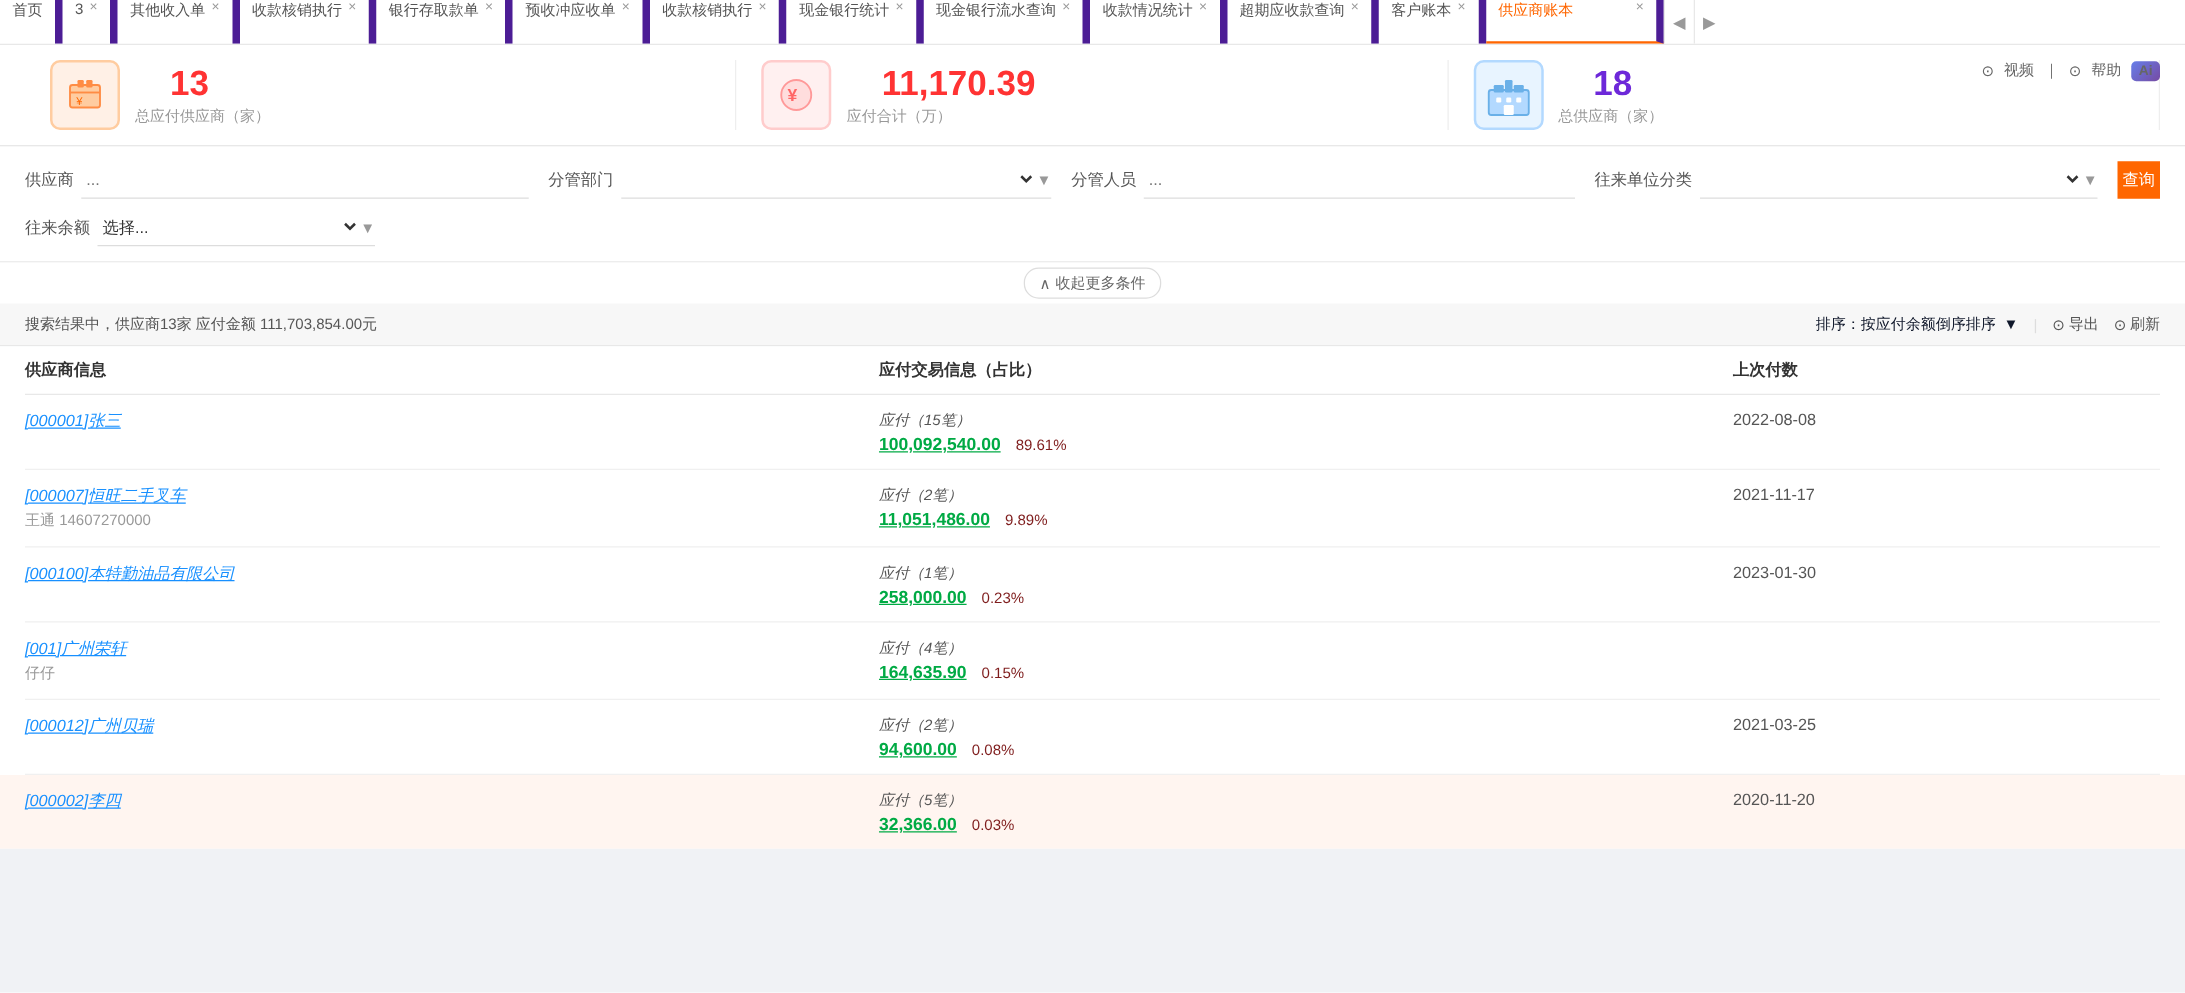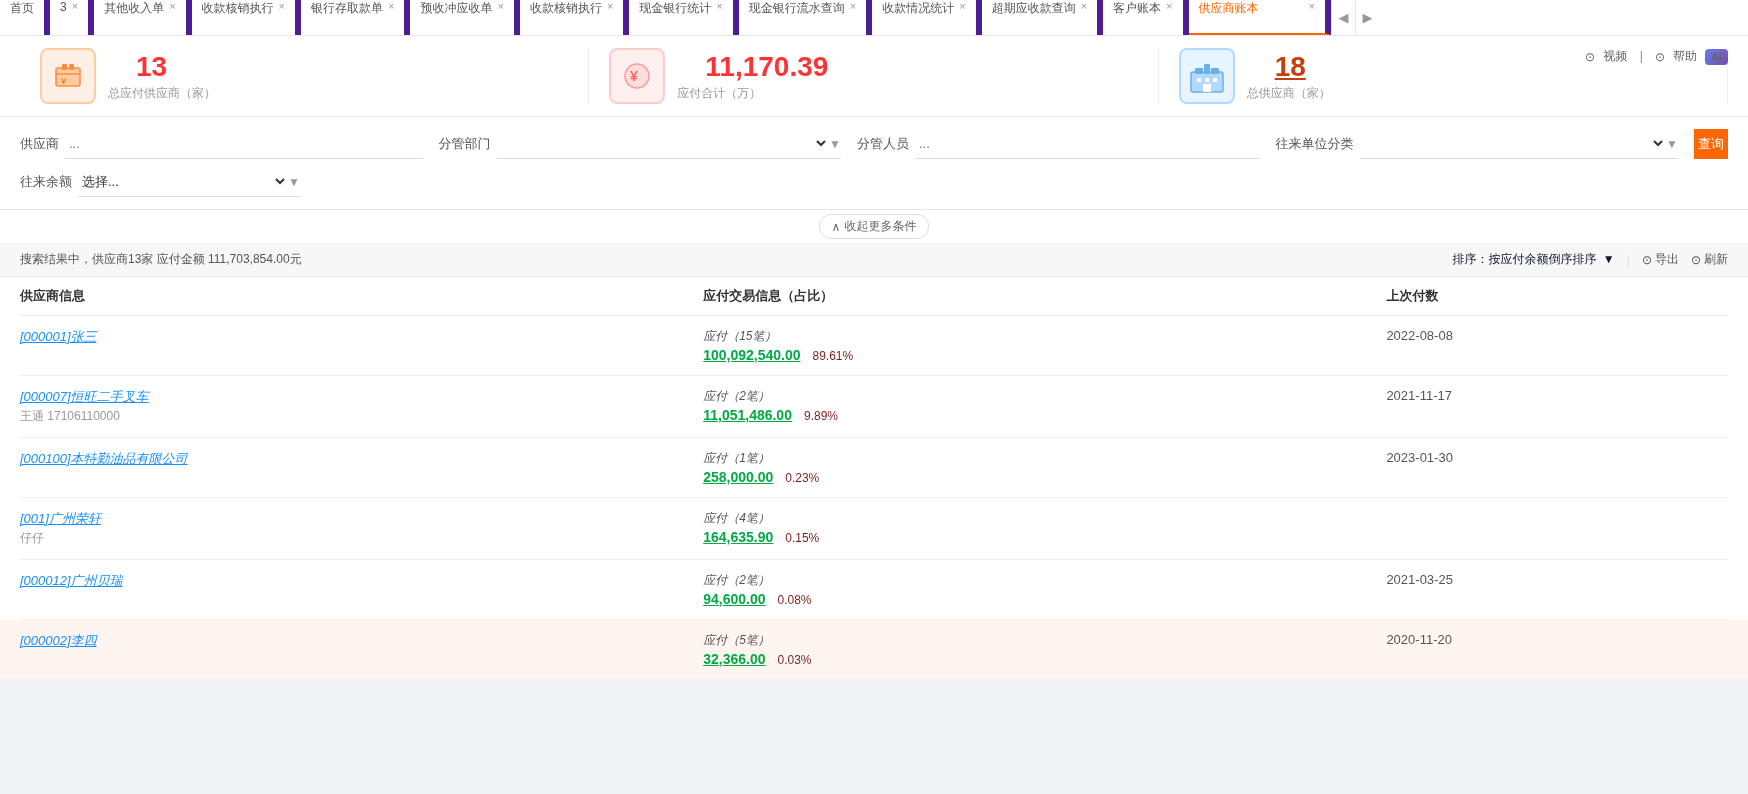--- a/index.html
+++ b/index.html
@@ -81,21 +81,21 @@
       font-weight: bold;
       color: #ff3333;
       line-height: 1.2;
       margin-left: 28px;
     }
     .stat-content .stat-label {
       font-size: 12px;
       color: #999;
       margin-top: 2px;
     }
-    .stat-content .stat-number.black { color: #c2410c; text-decoration: underline; }
+    .stat-content .stat-number.black { color: #6d28d9; }
     .top-right-links {
       position: absolute;
       right: 20px;
       top: 12px;
       font-size: 12px;
       color: #666;
       display: flex;
       align-items: center;
       gap: 8px;
     }
@@ -496,21 +496,21 @@
         <div>
           <div class="tx-label">应付（15笔）</div>
           <div class="tx-row">
             <span class="tx-amount">100,092,540.00</span>
             <span class="tx-percent">89.61%</span>
           </div>
         </div>
         <div><span class="last-payment">2022-08-08</span></div>
       </div>
       <div class="table-row">
-        <div><span class="supplier-link">[000007]恒旺二手叉车</span><div class="supplier-sub">王通  17106110000</div></div>
+        <div><span class="supplier-link">[000007]恒旺二手叉车</span><div class="supplier-sub">王通  14607270000</div></div>
         <div>
           <div class="tx-label">应付（2笔）</div>
           <div class="tx-row">
             <span class="tx-amount">11,051,486.00</span>
             <span class="tx-percent">9.89%</span>
           </div>
         </div>
         <div><span class="last-payment">2021-11-17</span></div>
       </div>
       <div class="table-row">

